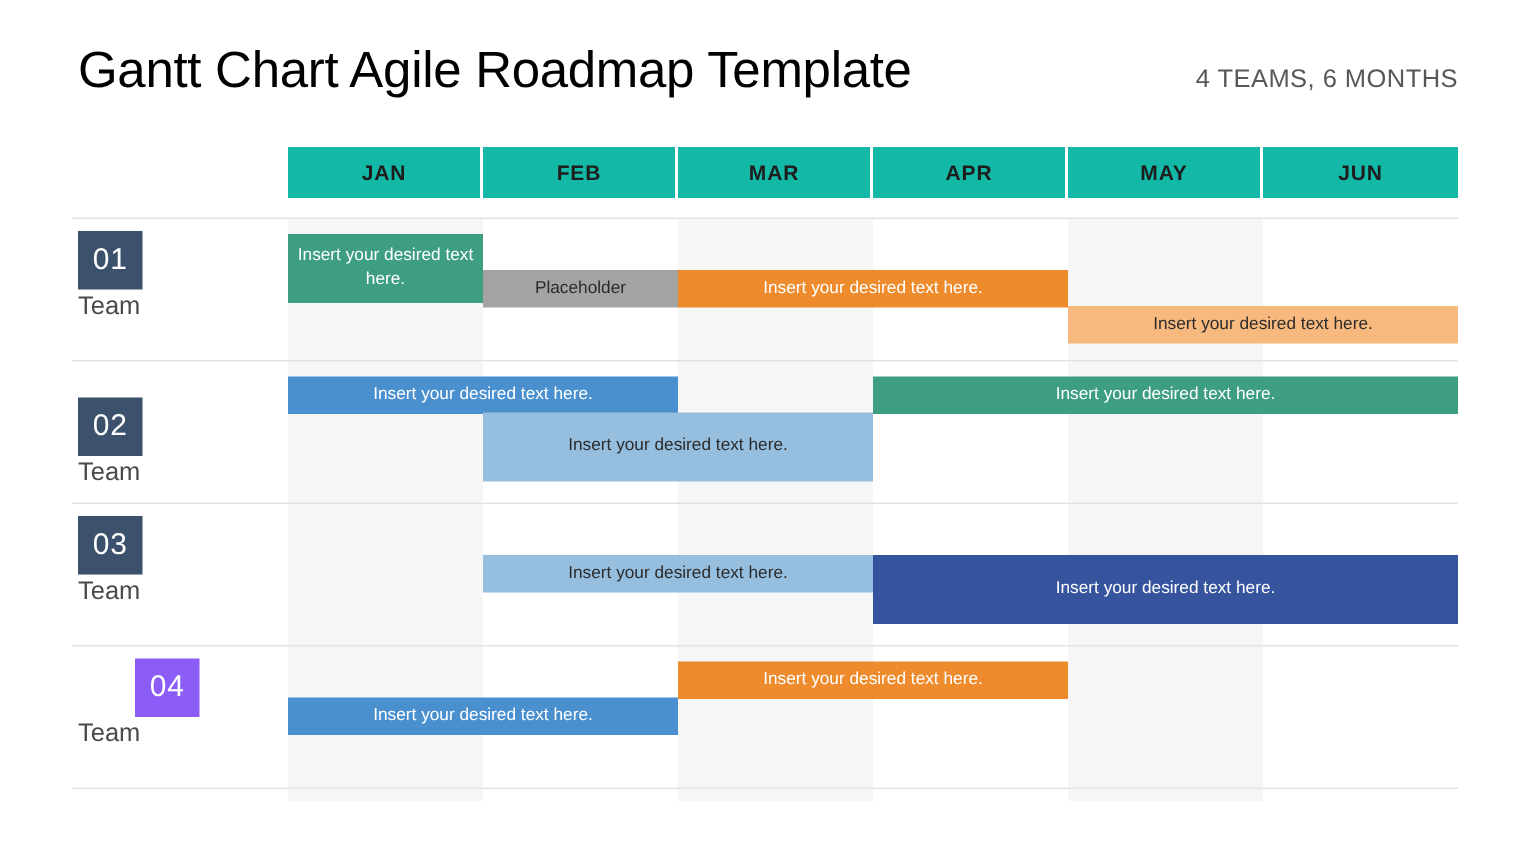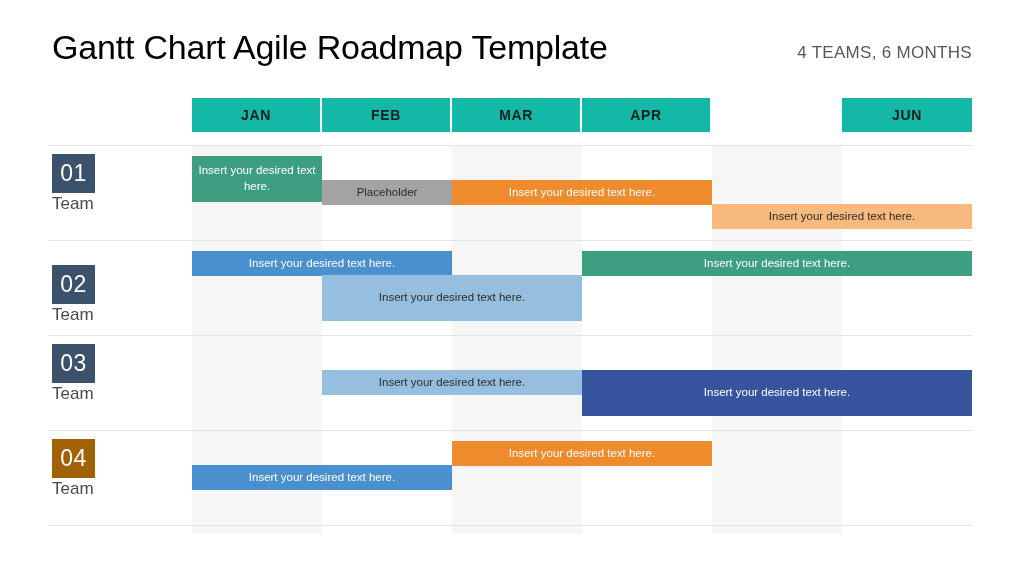--- a/index.html
+++ b/index.html
@@ -54,21 +54,21 @@
     position:absolute;left:-144px;width:924px;height:1px;
     background:#e3e3e3;
   }
 
   
   .rowlabel{position:absolute;left:52px;width:120px;}
   .badge{
     width:43px;height:39px;
     background:#3c516b;
     color:#ffffff;
-    font-size:23px;font-weight:400;
+    font-size:20px;font-weight:400;
     display:flex;align-items:center;justify-content:center;
     letter-spacing:0.5px;
   }
   .teamtxt{
     margin-top:1px;
     font-size:17px;color:#4a4a4a;font-weight:400;
   }
 
   
   .bar{
@@ -106,20 +106,21 @@
         <div class="rowline" style="top: 142px;"></div>
         <div class="rowline" style="top: 237px;"></div>
         <div class="rowline" style="top: 332px;"></div>
         <div class="rowline" style="top: 427px;"></div>
       </div>
     <div class="months" id="months">
         <div class="month-cell" style="left: 0px; width: 130px;">JAN</div>
         <div class="month-cell" style="left: 130px; width: 130px;">FEB</div>
         <div class="month-cell" style="left: 260px; width: 130px;">MAR</div>
         <div class="month-cell" style="left: 390px; width: 130px;">APR</div>
+        <div class="month-cell" style="left: 520px; width: 130px;">MAY</div>
         <div class="month-cell last" style="left: 650px; width: 130px;">JUN</div>
       </div>
     <div id="bars">
         <div class="bar light-text" style="left: 0px; width: 130px; height: 46px; top: 58px; background: rgb(61, 158, 130);">Insert your desired text here.</div>
         <div class="bar dark-text" style="left: 130px; width: 130px; height: 25px; top: 82px; background: #a3a3a3;">Placeholder</div>
         <div class="bar light-text" style="left: 260px; width: 260px; height: 25px; top: 82px; background: rgb(238, 139, 45);">Insert your desired text here.</div>
         <div class="bar dark-text" style="left: 520px; width: 260px; height: 25px; top: 106px; background: rgb(247, 185, 126);">Insert your desired text here.</div>
         <div class="bar light-text" style="left: 0px; width: 260px; height: 25px; top: 153px; background: rgb(74, 144, 207);">Insert your desired text here.</div>
         <div class="bar light-text" style="left: 390px; width: 390px; height: 25px; top: 153px; background: rgb(61, 158, 130);">Insert your desired text here.</div>
         <div class="bar dark-text" style="left: 130px; width: 260px; height: 46px; top: 177px; background: rgb(149, 190, 223);">Insert your desired text here.</div>
@@ -137,18 +138,18 @@
       </div>
       <div class="rowlabel" style="top: 249px;">
         <div class="badge" style="background: rgb(60, 81, 107); margin-top: 16px;">02</div>
         <div class="teamtxt">Team</div>
       </div>
       <div class="rowlabel" style="top: 344px;">
         <div class="badge" style="background: rgb(60, 81, 107);">03</div>
         <div class="teamtxt">Team</div>
       </div>
       <div class="rowlabel" style="top: 439px;">
-        <div class="badge" style="background: #a16207;">04</div>
+        <div class="badge" style="background: #8b5cf6; margin-left: 38px;">04</div>
         <div class="teamtxt">Team</div>
       </div>
     </div>
 
 </div>
 
 </body></html>

